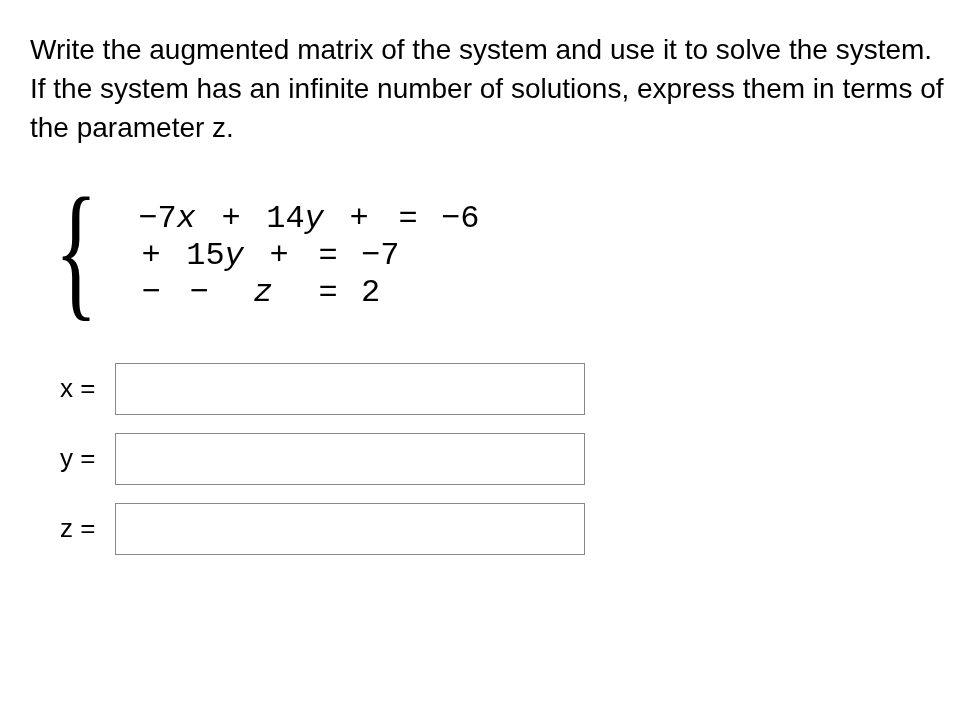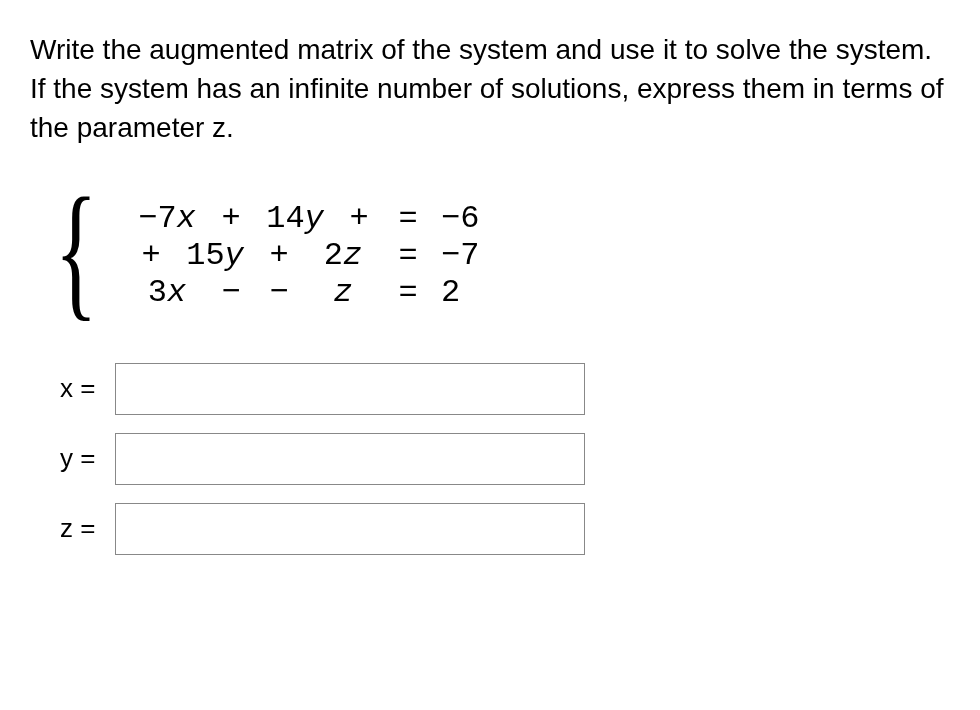--- a/index.html
+++ b/index.html
@@ -108,26 +108,24 @@
       <span class="op">+</span>
       <span class="term"><span>14</span><span class="var">y</span></span>
       <span class="op">+</span>
       <span class="eq">=</span>
       <span class="rhs">−6</span>
     </div>
     <div class="equation-row">
       <span class="op">+</span>
       <span class="term"><span>15</span><span class="var">y</span></span>
       <span class="op">+</span>
-      <span class="term"><span>2</span><span class="var">z</span></span>
       <span class="eq">=</span>
       <span class="rhs">−7</span>
     </div>
     <div class="equation-row">
-      <span class="term"><span>3</span><span class="var">x</span></span>
       <span class="op">−</span>
       <span class="op">−</span>
       <span class="term"><span></span><span class="var">z</span></span>
       <span class="eq">=</span>
       <span class="rhs">2</span>
     </div>
   </div>
 </div>
 
 <div class="inputs-area">

